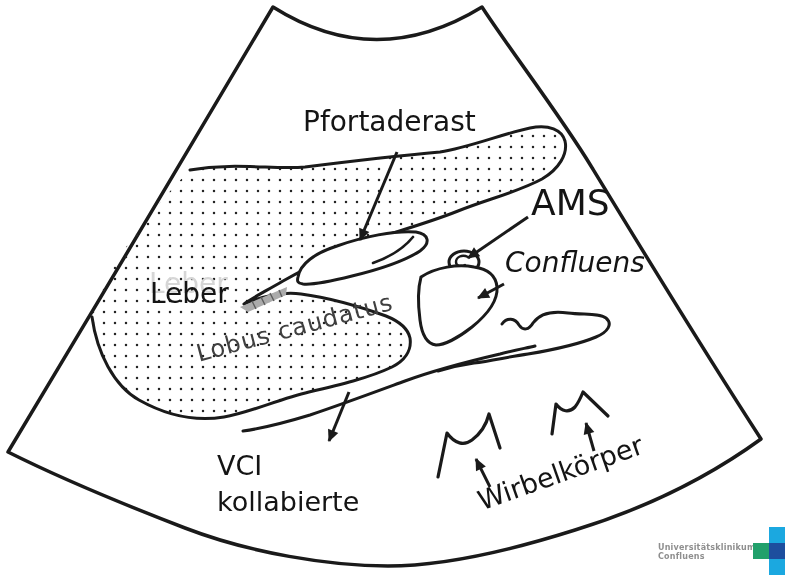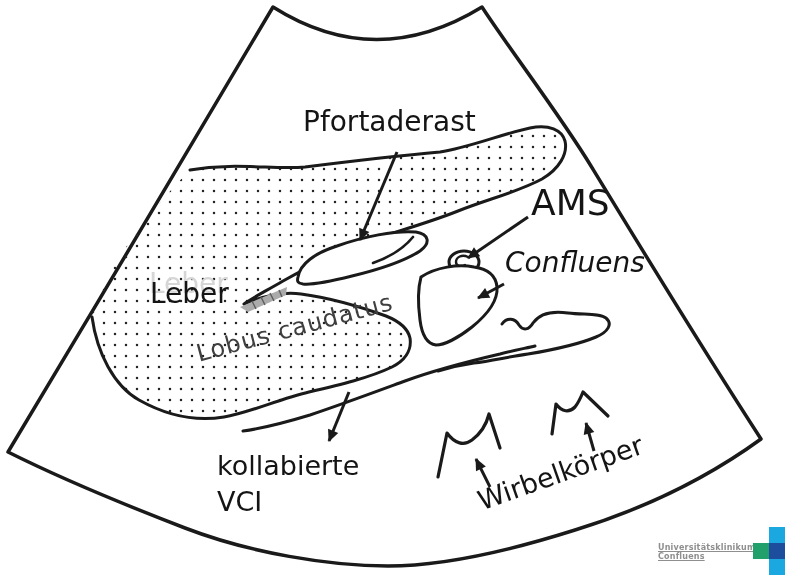--- a/index.html
+++ b/index.html
@@ -18,21 +18,21 @@
     left:197px;top:341px;font-size:24px;color:#3f3f3f;letter-spacing:1px;
     transform:rotate(-15deg);transform-origin:0 50%;
   }
   #lbl-vci{left:217px;top:448px;font-size:27px;line-height:36px;}
   #lbl-wirbel{
     left:479px;top:487px;font-size:27px;
     transform:rotate(-19.5deg);transform-origin:0 50%;
   }
   .logo-text{
     position:absolute;left:658px;top:543px;font-size:8px;font-weight:bold;
-    color:#8f8f8f;line-height:9px;letter-spacing:0.2px;text-decoration:underline;
+    color:#8f8f8f;line-height:9px;letter-spacing:0.2px;
   }
   .sq{position:absolute;width:16px;height:16px;}
   #sq-top{left:769px;top:527px;background:#1BA8E0;}
   #sq-green{left:753px;top:543px;background:#21A06B;}
   #sq-mid{left:769px;top:543px;background:#1D4E9E;}
   #sq-bot{left:769px;top:559px;background:#1BA8E0;}
 </style>
 </head>
 <body>
 
@@ -144,22 +144,22 @@
 
   <div class="lbl" id="lbl-leber-ghost">Leber</div>
   <div class="lbl" id="lbl-pfortaderast">Pfortaderast</div>
   <div class="lbl" id="lbl-ams">AMS</div>
   <div class="lbl" id="lbl-confluens">
     <div>Confluens</div>
   </div>
   <div class="lbl" id="lbl-leber">Leber</div>
   <div class="lbl" id="lbl-lobus">Lobus caudatus</div>
   <div class="lbl" id="lbl-vci">
+    <div>VCI</div>
     <div>kollabierte</div>
-    <div>VCI</div>
   </div>
   <div class="lbl" id="lbl-wirbel">Wirbelkörper</div>
 
   <div class="logo-text">
     <div>Universitätsklinikum</div>
     <div>Confluens</div>
   </div>
   <div class="sq" id="sq-top"></div>
   <div class="sq" id="sq-green"></div>
   <div class="sq" id="sq-mid"></div>

